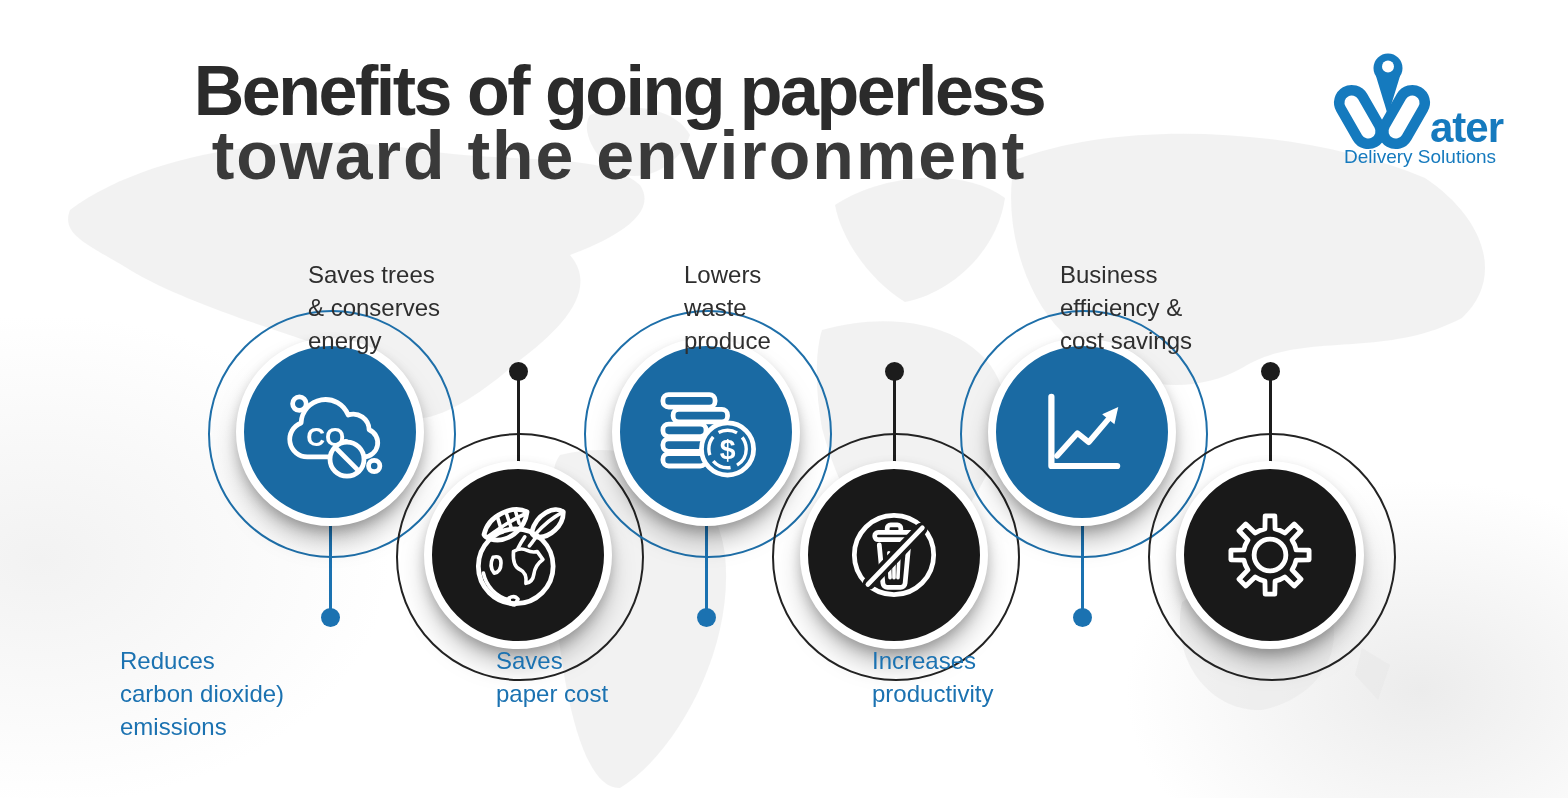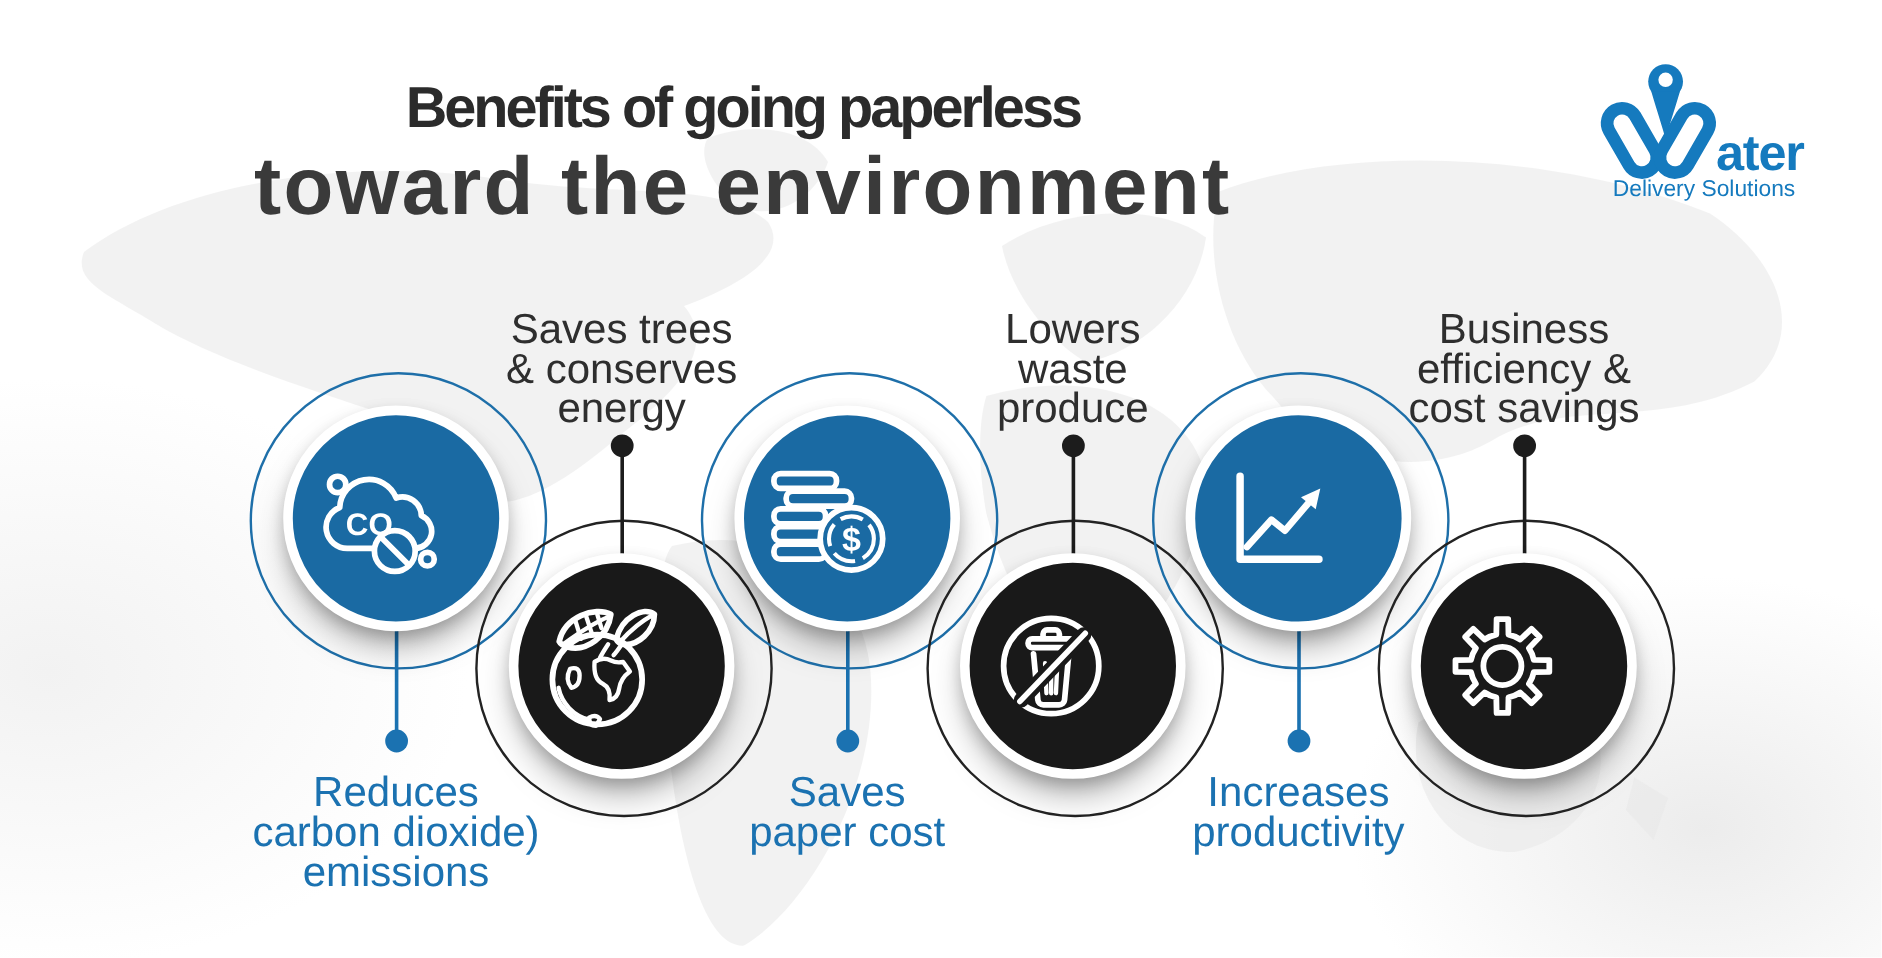--- a/index.html
+++ b/index.html
@@ -11,41 +11,41 @@
   #canvas{
     position:relative; width:1568px; height:798px; overflow:hidden;
     font-family:"Liberation Sans", sans-serif;
     background:
       radial-gradient(420px 300px at 1420px 690px, #ececec, rgba(255,255,255,0) 70%),
       radial-gradient(500px 350px at 40px 560px, #f2f2f2, rgba(255,255,255,0) 70%),
       #fff;
   }
   #worldmap{position:absolute;left:0;top:0;z-index:0;}
   .title-block{position:absolute;left:0;right:330px;top:58px;text-align:center;z-index:3;}
-  .title-main{font-size:48px;font-weight:bold;letter-spacing:-2.5px;color:var(--titleColor);line-height:66px;}
+  .title-main{font-size:70px;font-weight:bold;letter-spacing:-2.5px;color:var(--titleColor);line-height:66px;}
   .title-sub{font-size:68px;font-weight:700;letter-spacing:2px;color:#3a3a3a;line-height:62px;}
   .logo{position:absolute;left:1324px;top:46px;z-index:3;}
   
   .item{position:absolute;width:0;height:0;z-index:2;}
   .ring{position:absolute;left:-122px;top:-122px;width:244px;height:244px;border-radius:50%;z-index:1;}
   .item.blue .ring{border:2.5px solid var(--blueRing);}
   .item.dark .ring{border:2.5px solid var(--darkRing);}
   .disc{position:absolute;left:-94px;top:-94px;width:188px;height:188px;border-radius:50%;
-    border:8px solid #fff;box-sizing:border-box;display:flex;align-items:center;justify-content:flex-start;
+    border:8px solid #fff;box-sizing:border-box;display:flex;align-items:center;justify-content:center;
     box-shadow:0 18px 30px -8px rgba(0,0,0,.38), 0 5px 12px rgba(0,0,0,.16); z-index:2;}
   .item.blue .disc{background:var(--blue);}
   .item.dark .disc{background:var(--dark);}
   .cline{position:absolute;width:3px;left:-1.5px;z-index:1;}
   .item.blue .cline{top:60px;height:118px;background:var(--blueText);}
   .item.dark .cline{top:-184px;height:128px;background:#1c1c1c;}
   .dot{position:absolute;width:19px;height:19px;border-radius:50%;left:-9.5px;z-index:1;}
   .item.blue .dot{top:176px;background:var(--blueText);}
   .item.dark .dot{top:-193px;background:#1c1c1c;}
-  .label{position:absolute;width:420px;left:-210px;text-align:center;white-space:pre-line;
-    font-size:35px;line-height:33px;z-index:3;}
+  .label{position:absolute;width:420px;left:-210px;text-align:left;white-space:pre-line;
+    font-size:24px;line-height:33px;z-index:3;}
   .item.blue .label{top:212px;color:var(--blueText);}
   .item.dark .label{bottom:198px;color:var(--darkText);}
   
   .icon{width:136px;height:136px;}
   .icon .s{stroke:#fff;fill:none;stroke-width:4.2;stroke-linecap:round;stroke-linejoin:round;}
   .icon .thin{stroke:#fff;fill:none;stroke-width:3.2;stroke-linecap:round;stroke-linejoin:round;}
   .icon .f{fill:#fff;stroke:none;font-weight:bold;font-family:"Liberation Sans",sans-serif;}
   .icon .occ-blue{fill:var(--blue);stroke:#fff;stroke-width:4.2;}
   .icon .under-dark{stroke:var(--dark);stroke-width:11;fill:none;stroke-linecap:round;}
   .icon .dash{stroke:#fff;fill:none;stroke-width:3;stroke-dasharray:17 6;}

